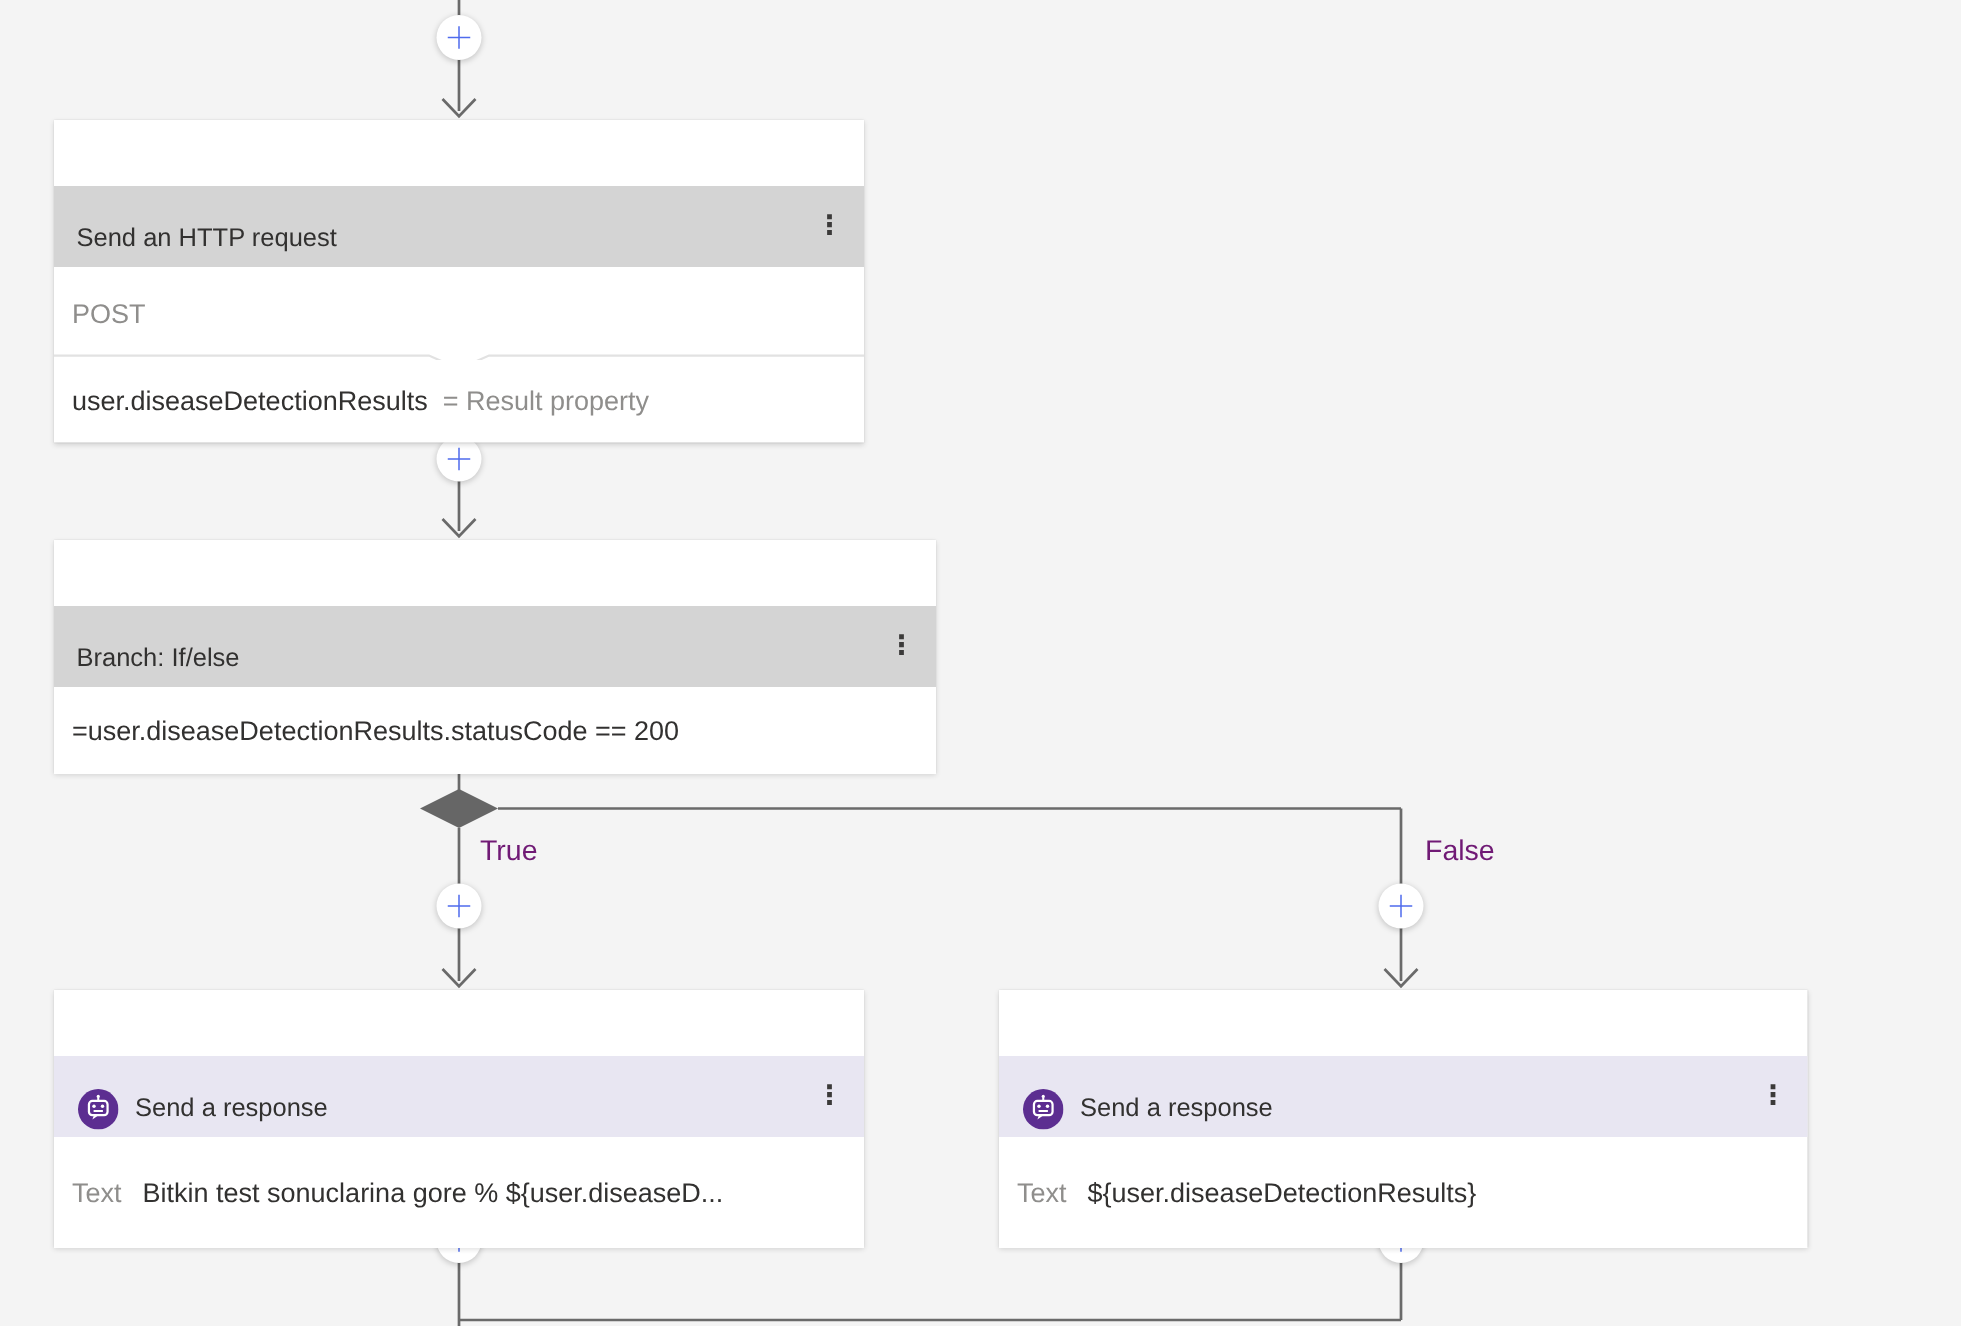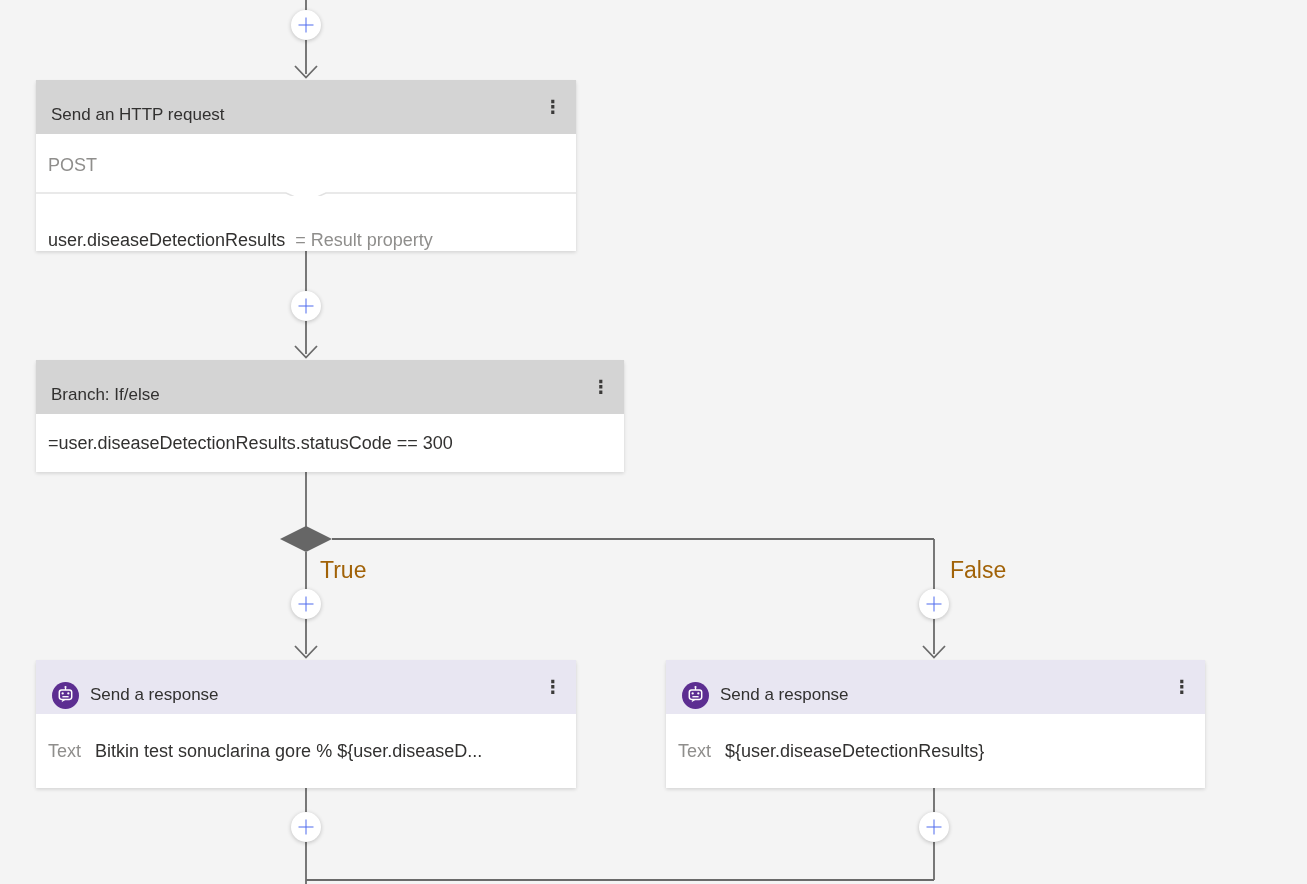--- a/index.html
+++ b/index.html
@@ -27,61 +27,61 @@
 
   
   .node{
     position:absolute;
     background:var(--card-bg,#fff);
     box-shadow:0 1.6px 3.6px rgba(0,0,0,.14),0 .3px .9px rgba(0,0,0,.12);
     cursor:pointer;
   }
   .node-header{
     position:relative;height:54px;display:flex;align-items:center;
-    padding:16px 40px 0 15px;background:var(--header-gray,#d4d4d4);
+    padding:16px 40px 0 15px;background:var(--header-gray,#d4d4d4);margin-top:44px;
   }
   .node-header.lavender{background:var(--header-lavender,#e8e6f2);padding-left:16px;}
   .node-title{font-size:17px;color:var(--text-dark,#323130);white-space:nowrap;}
   .bot-badge{width:27px;height:27px;margin-right:11px;flex:0 0 auto;display:block;}
   .kebab{
     position:absolute;right:8px;top:50%;transform:translateY(-50%);
     width:30px;height:36px;border:none;background:transparent;cursor:pointer;
     display:flex;align-items:center;justify-content:center;
   }
   .kebab span{
     font-size:18px;line-height:1;color:#3b3a39;font-weight:700;
     font-family:"DejaVu Sans",sans-serif;letter-spacing:0;
   }
   .node-row{
     position:relative;display:flex;align-items:center;gap:10px;
     padding:0 12px;font-size:18px;color:var(--text-dark,#323130);white-space:nowrap;overflow:hidden;
   }
   .muted{color:var(--text-muted,#8f8e8c);}
   .row-h62{height:62px;}
-  .row-h55{height:55px;align-items:flex-end;}
+  .row-h55{height:55px;}
   .row-h58{height:58px;}
   .row-h57{height:74px;}
   .notched-divider{position:absolute;left:0;bottom:-8px;width:100%;height:12px;pointer-events:none;}
 
   
   .plus-btn{
     position:absolute;width:30px;height:30px;border-radius:50%;
     background:#fff;border:none;cursor:pointer;
     box-shadow:0 1px 4px rgba(0,0,0,.22);
   }
   .plus-glyph{position:absolute;left:50%;top:50%;width:15px;height:15px;transform:translate(-50%,-50%);}
   .plus-glyph::before,.plus-glyph::after{
     content:"";position:absolute;background:var(--accent-blue,#4f6bed);
   }
   .plus-glyph::before{left:0;top:6.75px;width:15px;height:1.6px;}
   .plus-glyph::after{left:6.75px;top:0;width:1.6px;height:15px;}
 
   
   .edge-label{
-    position:absolute;font-size:23px;color:#a16207;white-space:nowrap;
+    position:absolute;font-size:19px;color:#701a75;white-space:nowrap;
   }
 </style>
 </head>
 <body>
 
 <div class="canvas">
 
   <svg class="connector-layer" width="1307" height="884" viewBox="0 0 1307 884" fill="none">
 
     <path d="M306 0 V74" stroke="var(--line-color)" stroke-width="1.8"></path>
@@ -145,21 +145,21 @@
   </div>
 
   <div class="node" style="left:36px;top:360px;width:588px;">
     <div class="node-header">
       <span class="node-title">Branch: If/else</span>
       <button class="kebab">
         <span>⋮</span>
       </button>
     </div>
     <div class="node-row row-h58">
-      <span>=user.diseaseDetectionResults.statusCode == 300</span>
+      <span>=user.diseaseDetectionResults.statusCode == 200</span>
     </div>
   </div>
 
   <div class="edge-label" style="left:320px;top:557px;">True</div>
   <div class="edge-label" style="left:950px;top:557px;">False</div>
 
   <div class="node" style="left:36px;top:660px;width:540px;">
     <div class="node-header lavender">
       <svg class="bot-badge" viewBox="0 0 20 20">
         <circle cx="10" cy="10" r="10" fill="var(--bot-purple)"></circle>

